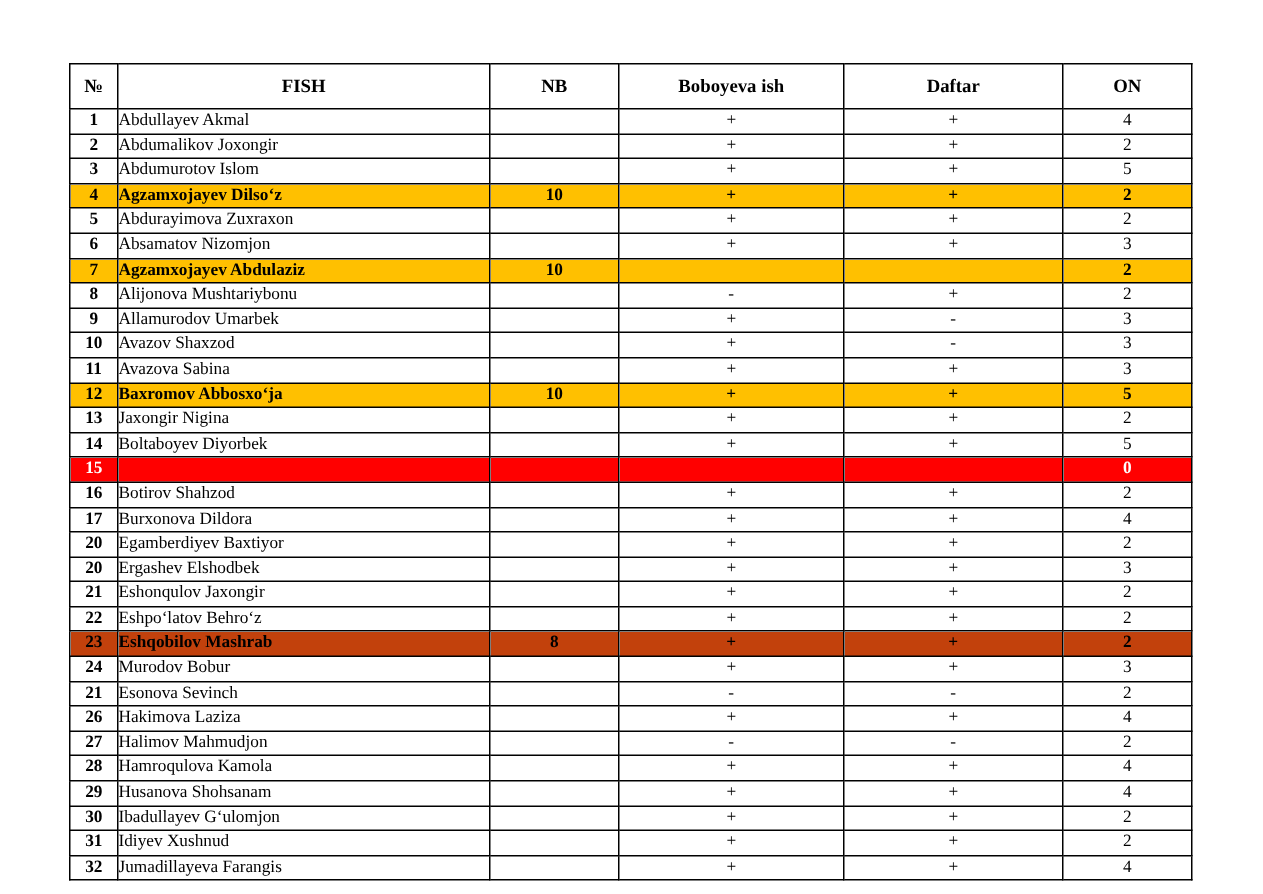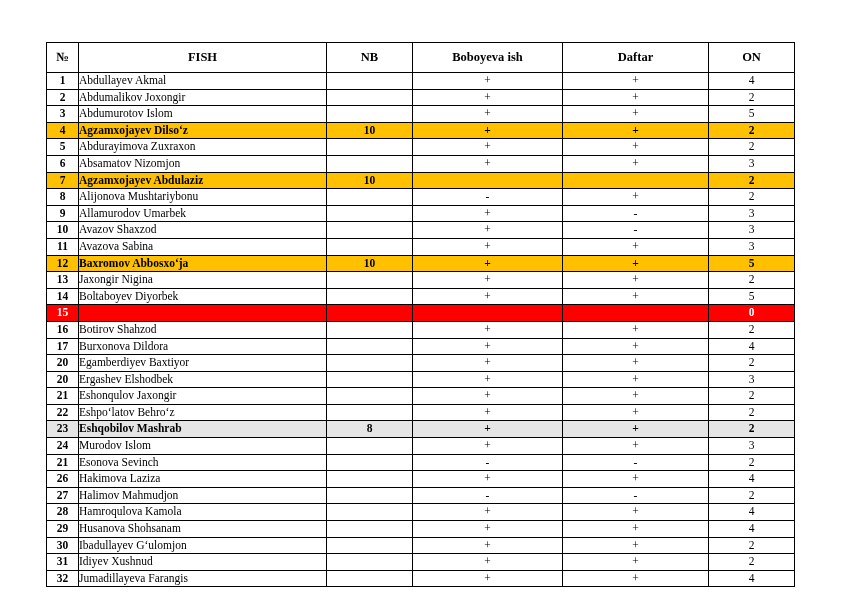--- a/index.html
+++ b/index.html
@@ -64,21 +64,21 @@
   .cell-fish {
     text-align: left;
     padding-left: 5px;
     font-size: 11.5px;
   }
   .cell-nb, .cell-mi, .cell-daf, .cell-on {
     text-align: center;
     font-size: 11.5px;
   }
   tr.hl-orange td { background: #ffc000; font-weight: bold; }
-  tr.hl-yellow td { background: #e5e5e5; font-weight: bold; }
+  tr.hl-yellow td { background: #c2410c; font-weight: bold; }
   tr.hl-red td    { background: #ff0000; color: #ff0000; font-weight: bold; text-align: center; }
   tr.hl-red td.cell-on { color: #ffffff; }
   tr.hl-red td.cell-no { color: #ffffff; }
   tr.hl-none td { background: #ffffff; }
 </style>
 </head>
 <body>
 
 <div class="page">
   <div class="table-wrap">
@@ -273,21 +273,21 @@
           <tr class="hl-yellow">
             <td class="cell-no">23</td>
             <td class="cell-fish">Eshqobilov Mashrab</td>
             <td class="cell-nb">8</td>
             <td class="cell-mi">+</td>
             <td class="cell-daf">+</td>
             <td class="cell-on">2</td>
           </tr>
           <tr class="hl-none">
             <td class="cell-no">24</td>
-            <td class="cell-fish">Murodov Islom</td>
+            <td class="cell-fish">Murodov Bobur</td>
             <td class="cell-nb"></td>
             <td class="cell-mi">+</td>
             <td class="cell-daf">+</td>
             <td class="cell-on">3</td>
           </tr>
           <tr class="hl-none">
             <td class="cell-no">21</td>
             <td class="cell-fish">Esonova Sevinch</td>
             <td class="cell-nb"></td>
             <td class="cell-mi">-</td>

